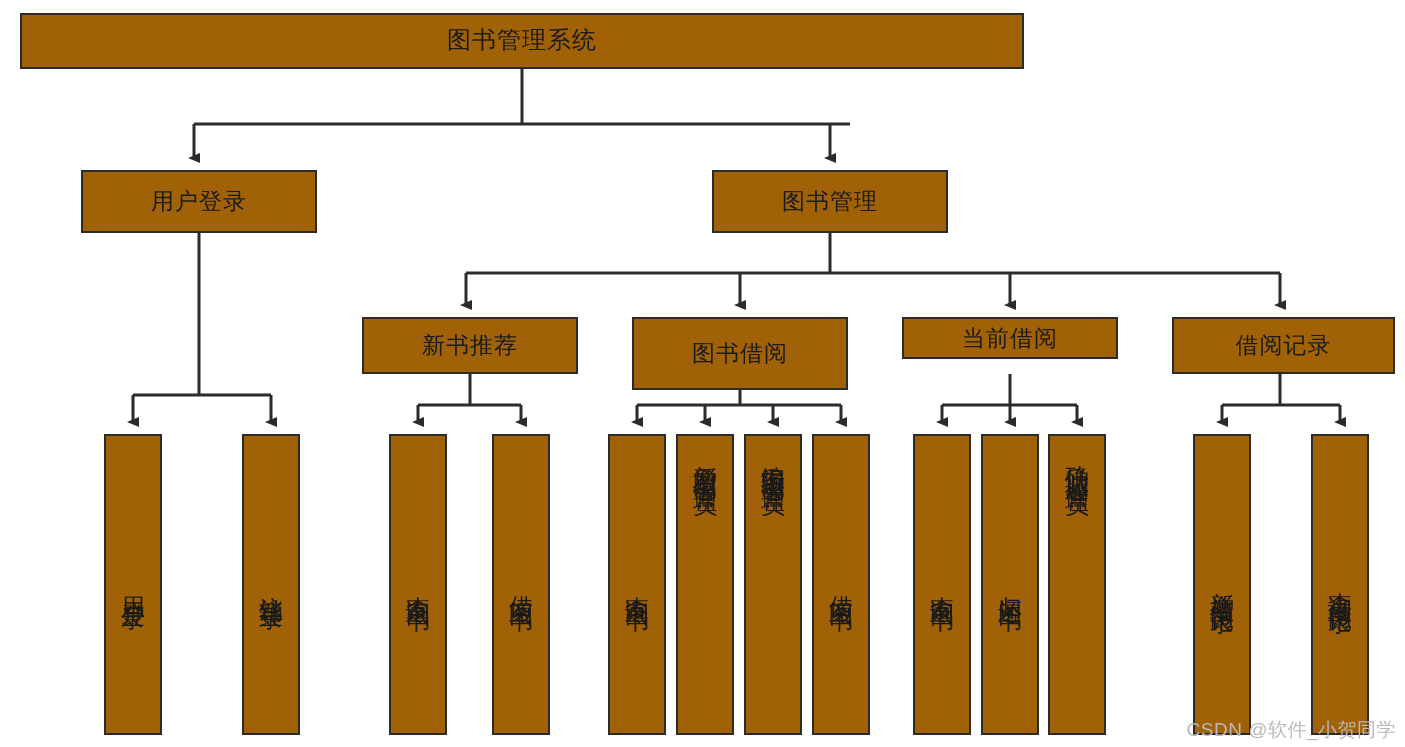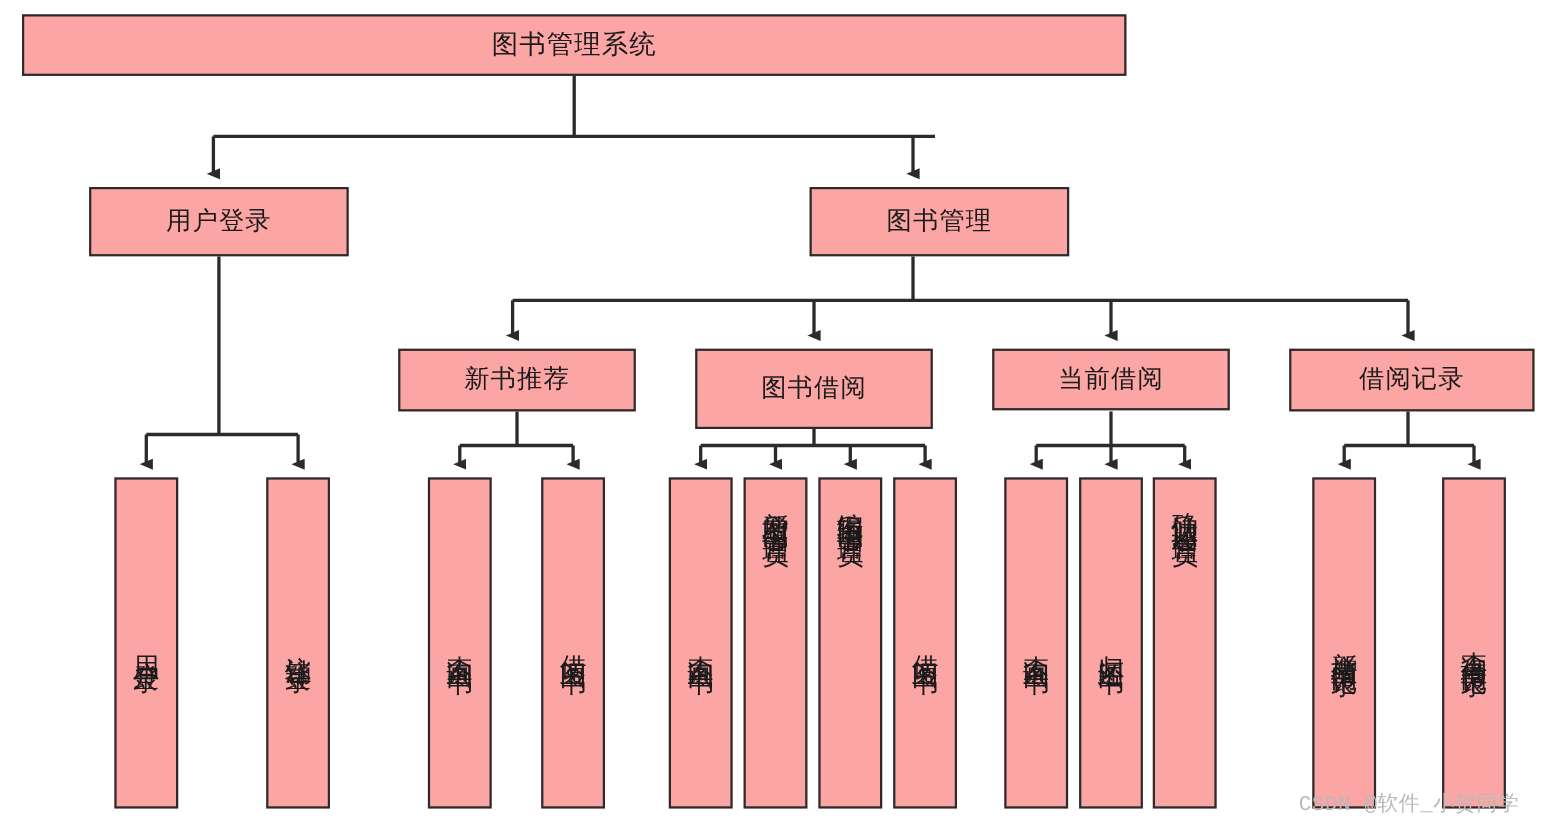--- a/index.html
+++ b/index.html
@@ -11,21 +11,21 @@
     overflow:hidden;
     position:relative;
   }
   #canvas{position:absolute;left:0;top:0;width:1405px;height:747px;}
   svg.lines{position:absolute;left:0;top:0;width:1405px;height:747px;pointer-events:none;}
 
   .node{
     position:absolute;
     box-sizing:border-box;
     border:2.5px solid #2b2b2b;
-    background:#fca5a5;
+    background:#a16207;
     display:flex;
     align-items:center;
     justify-content:center;
     color:#1a1a1a;
   }
   .node .lbl{
     display:block;
     line-height:1.15;
     letter-spacing:1px;
     white-space:nowrap;
@@ -48,27 +48,27 @@
     letter-spacing:4px;
     white-space:nowrap;
   }
   .node.v.mid{
     align-items:center;
     padding-top:0;
   }
 
   .watermark{
     position:absolute;
-    right:24px;
+    right:9px;
     bottom:4px;
     font-size:19px;
     color:#b9b9b9;
     letter-spacing:0.5px;
     white-space:nowrap;
-    font-family:Liberation Mono, monospace;
+    font-family:Liberation Sans, sans-serif;
   }
 </style>
 </head>
 <body>
 
 <div id="canvas">
 
   <svg class="lines" viewBox="0 0 1405 747">
     <defs>
       <marker id="arrow" markerWidth="12" markerHeight="12" refX="5" refY="6" orient="auto" markerUnits="userSpaceOnUse">
@@ -121,31 +121,31 @@
     </g>
   </svg>
 
   <div class="node h root" style="left:20px;top:13px;width:1004px;height:56px;">
     <span class="lbl">图书管理系统</span>
   </div>
 
   <div class="node h" style="left:81px;top:170px;width:236px;height:63px;">
     <span class="lbl">用户登录</span>
   </div>
-  <div class="node h" style="left:712px;top:170px;width:236px;height:63px;margin-left:24px;">
+  <div class="node h" style="left:712px;top:170px;width:236px;height:63px;">
     <span class="lbl">图书管理</span>
   </div>
 
   <div class="node h" style="left:362px;top:317px;width:216px;height:57px;justify-content:center;">
     <span class="lbl">新书推荐</span>
   </div>
   <div class="node h" style="left:632px;top:317px;width:216px;height:73px;">
     <span class="lbl">图书借阅</span>
   </div>
-  <div class="node h" style="left:902px;top:317px;width:216px;height:56px;">
+  <div class="node h" style="left:902px;top:317px;width:216px;height:42px;">
     <span class="lbl">当前借阅</span>
   </div>
   <div class="node h" style="left:1172px;top:317px;width:223px;height:57px;">
     <span class="lbl">借阅记录</span>
   </div>
 
   <div class="node v mid" style="left:104px;top:434px;width:58px;height:301px;">
     <span class="lbl">用户登录</span>
   </div>
   <div class="node v mid" style="left:242px;top:434px;width:58px;height:301px;">

